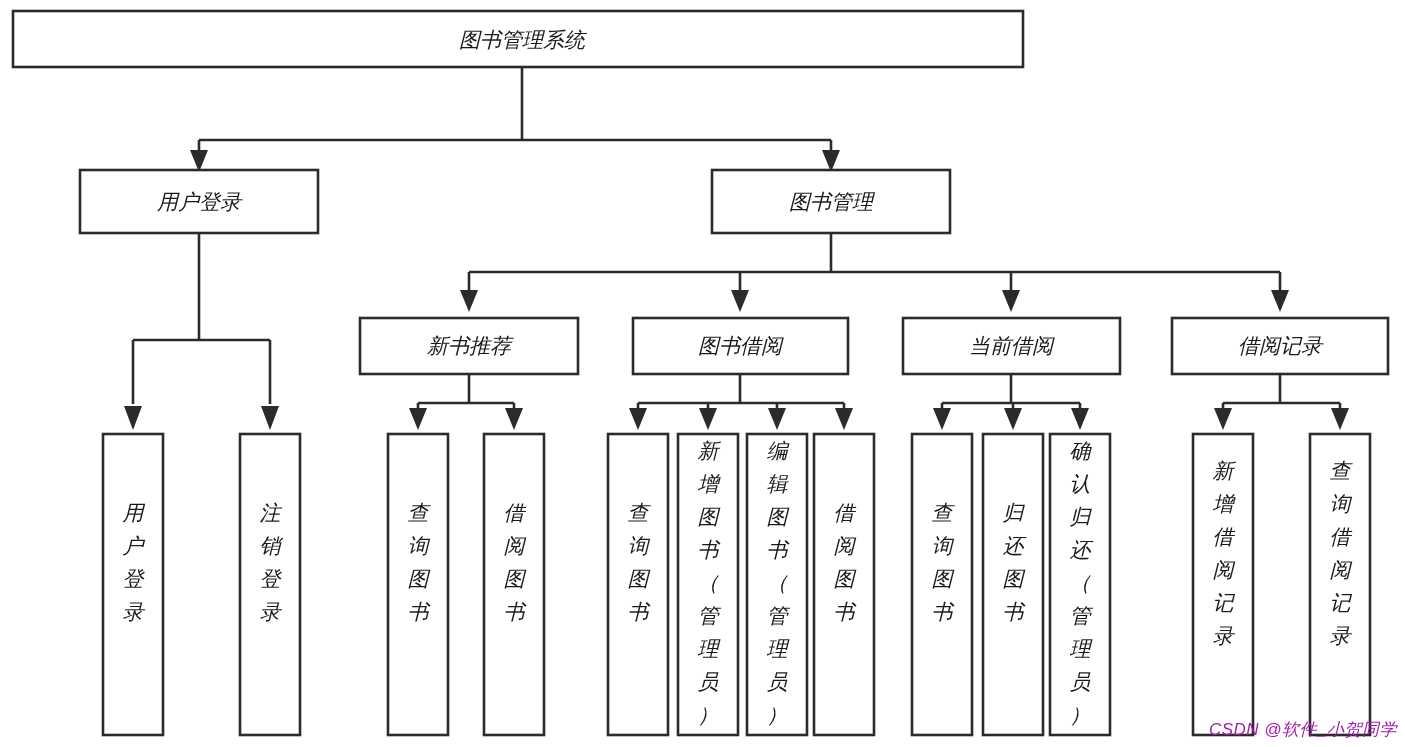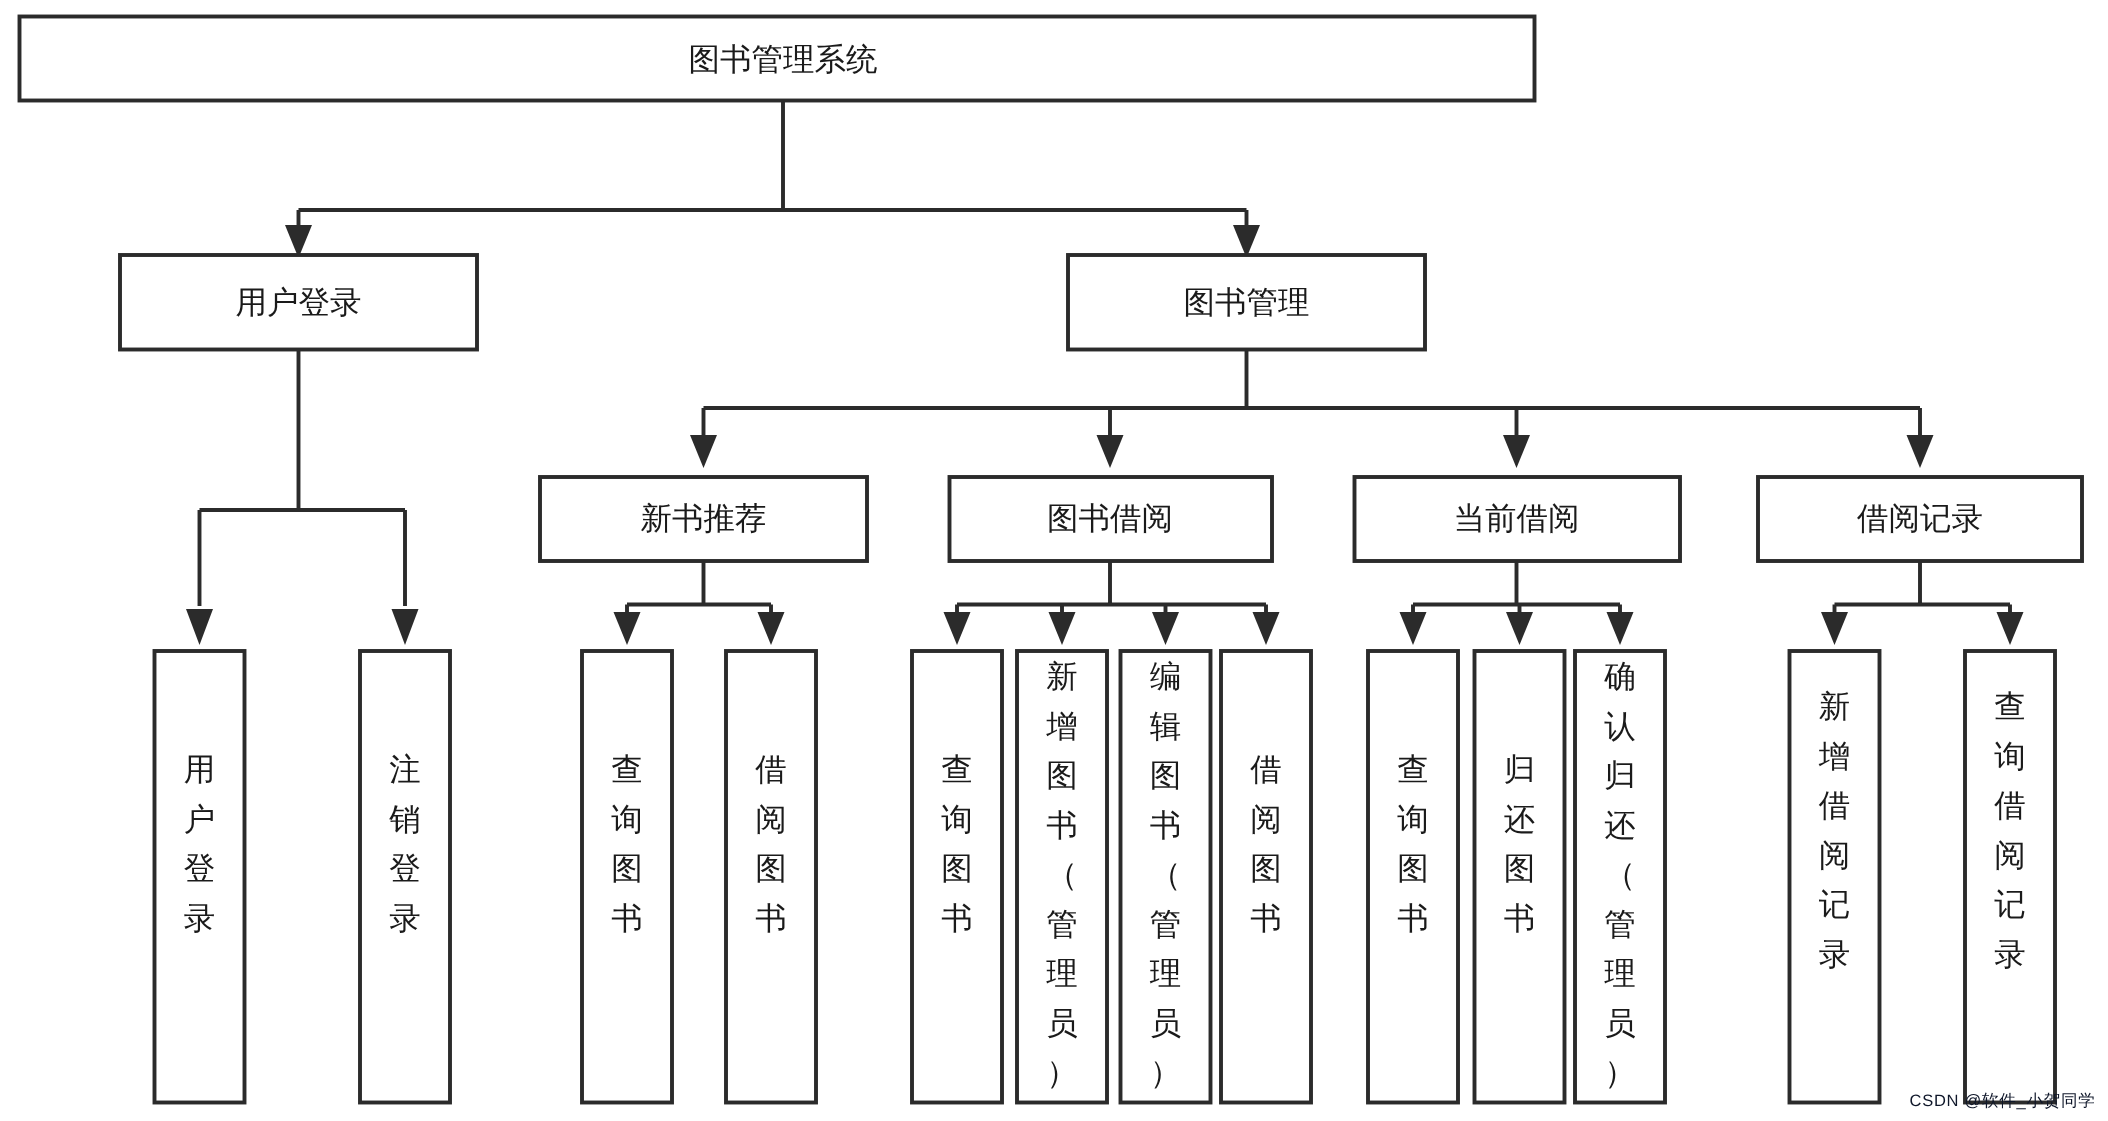--- a/index.html
+++ b/index.html
@@ -11,20 +11,21 @@
     width: 1405px;
     height: 747px;
     font-family: "Liberation Sans", "DejaVu Sans", sans-serif;
     overflow: hidden;
   }
   #diagram-root {
     position: relative;
     width: 1405px;
     height: 747px;
     background: #ffffff;
+    font-style: italic;
   }
   svg.diagram {
     position: absolute;
     top: 0;
     left: 0;
     width: 1405px;
     height: 747px;
   }
   .node-box {
     fill: #ffffff;
@@ -52,22 +53,22 @@
     font-family: "Liberation Sans", "DejaVu Sans", sans-serif;
     fill: #1a1a1a;
     font-size: 21px;
     text-anchor: middle;
   }
   .watermark {
     position: absolute;
     right: 8px;
     bottom: 6px;
     font-family: "Liberation Sans", "DejaVu Sans", sans-serif;
-    font-size: 11px;
-    color: #0f172a;
+    font-size: 17px;
+    color: #a21caf;
     letter-spacing: 0.5px;
     white-space: nowrap;
     pointer-events: none;
   }
 </style>
 </head>
 <body>
 
 <div id="diagram-root">
 

